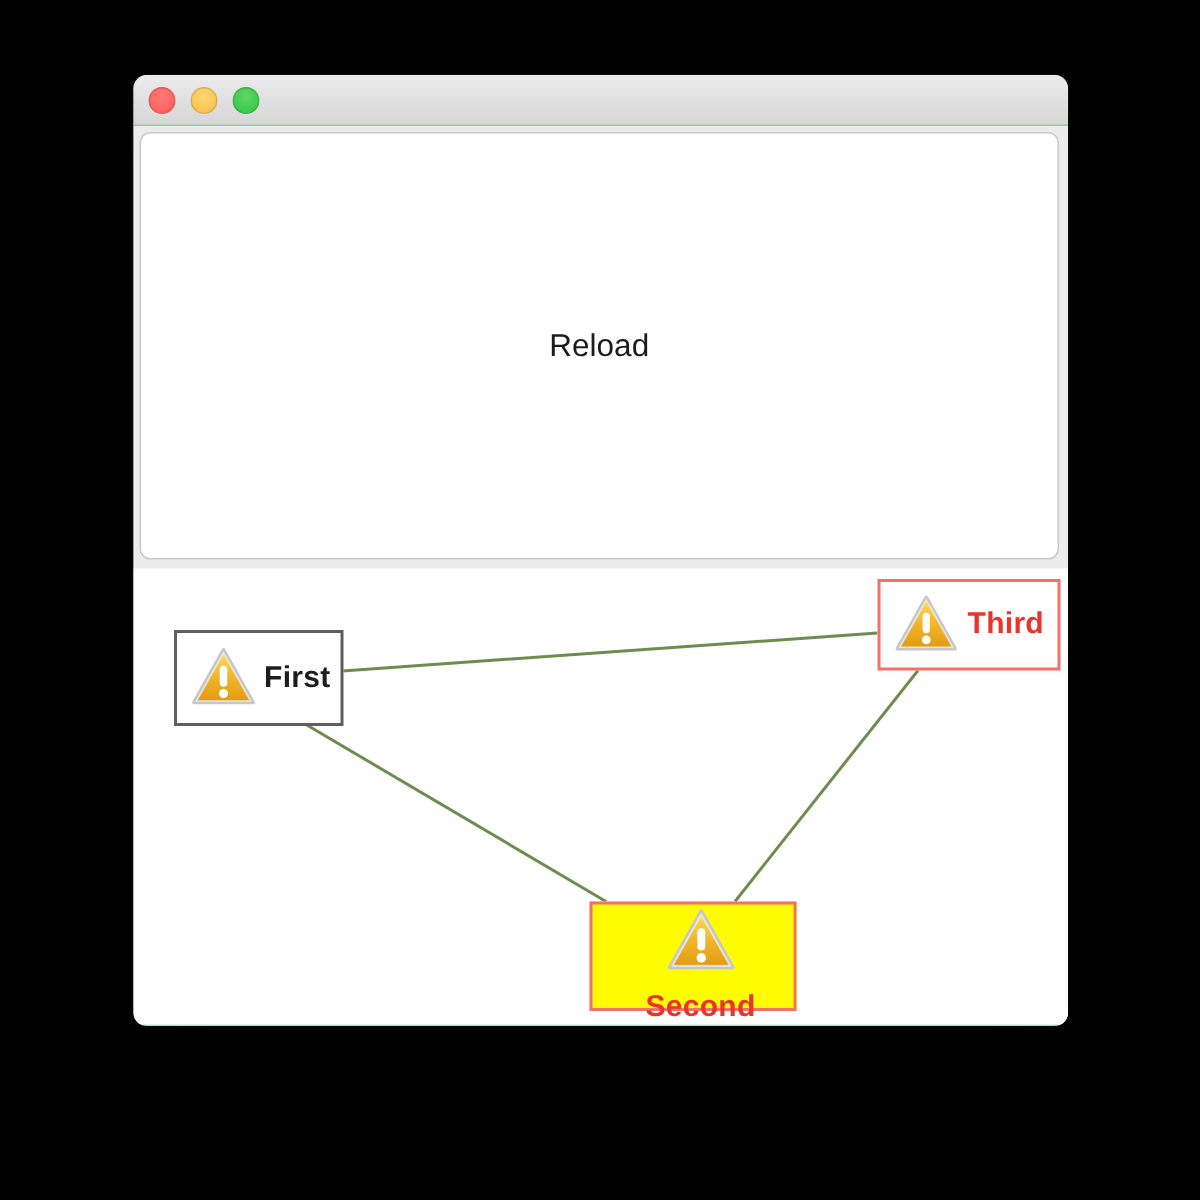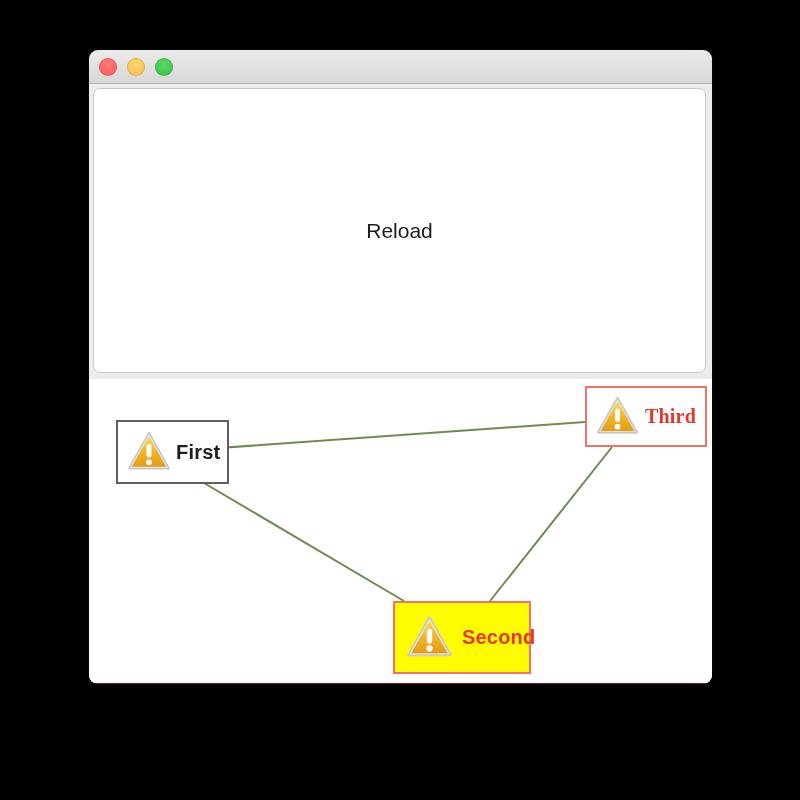--- a/index.html
+++ b/index.html
@@ -9,21 +9,21 @@
     font-family: "Liberation Sans", sans-serif;
     position: relative;
     overflow: hidden;
   }
   .window {
     position: absolute;
     left: 89px; top: 50px;
     width: 623px; height: 634px;
     border-radius: 9px;
     overflow: hidden;
-    background: #7f1d1d;
+    background: #86efac;
     box-shadow: 0 18px 45px rgba(0,0,0,0.65), 0 0 1px rgba(255,255,255,0.35);
   }
   .titlebar {
     height: 34px;
     background: linear-gradient(#ebebeb, #d7d7d7);
     border-bottom: 1px solid #b6b6b6;
     display: flex;
     align-items: center;
     padding-left: 10px;
   }
@@ -75,29 +75,29 @@
     left: 3px; top: 41px;
     width: 113px; height: 64px;
     border: 2px solid #5f5f5f;
     padding-left: 8px; gap: 4px; margin-left: 24px;
   }
   .node-first .node-label { color: #1d1d1d; }
   .node-third {
     left: 496px; top: 7px;
     width: 122px; height: 61px;
     border: 2px solid #f4716a;
-    padding-left: 8px; gap: 5px; font-family: Liberation Serif, serif;
+    padding-left: 8px; gap: 5px;
   }
   .node-third .node-label { color: #e8352b; }
   .node-second {
     left: 304px; top: 222px;
     width: 138px; height: 73px;
     border: 2px solid #f4716a;
     background: #fffb00;
-    padding-left: 10px; gap: 8px;
+    padding-left: 10px; gap: 8px; flex-direction: column;
   }
   .node-second .node-label { color: #e8352b; }
   .svg-defs { position: absolute; width: 0; height: 0; }
 </style>
 </head>
 <body>
 
 <svg class="svg-defs" aria-hidden="true">
   <defs>
     <linearGradient id="warnGrad" x1="0" y1="0" x2="0" y2="1">

